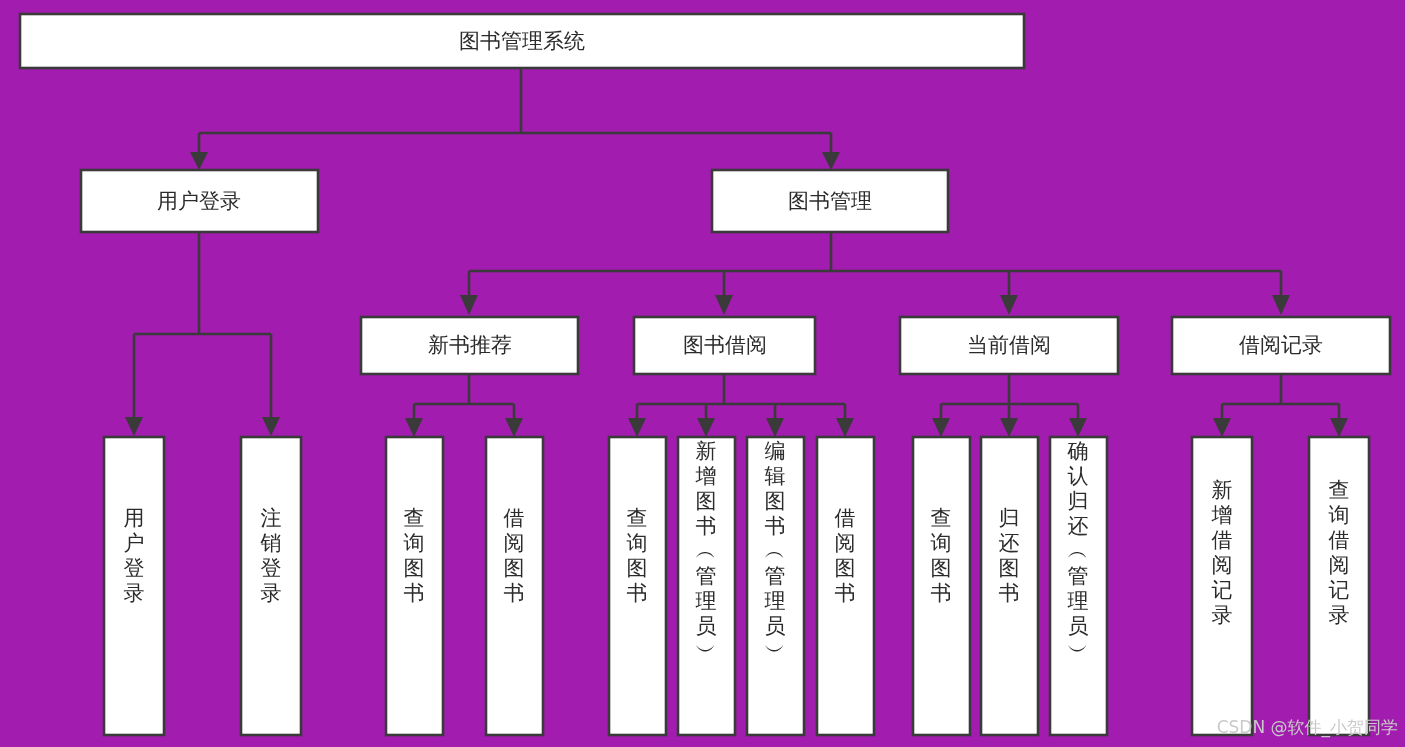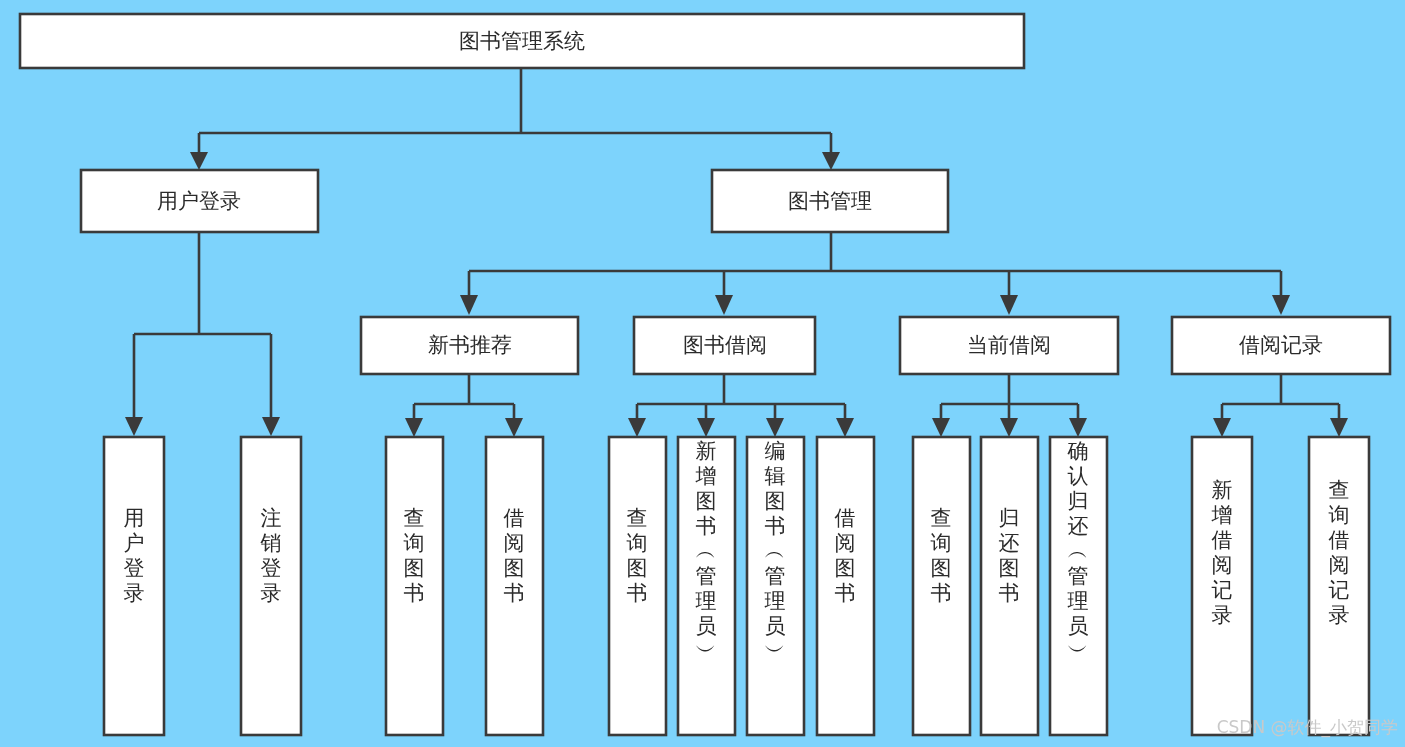--- a/index.html
+++ b/index.html
@@ -7,21 +7,21 @@
     padding: 0;
     background: #ffffff;
   }
   body {
     font-family: "DejaVu Sans", "Liberation Sans", sans-serif;
   }
   #diagram-root {
     position: relative;
     width: 1405px;
     height: 747px;
-    background: #7dd3fc;
+    background: #a21caf;
     overflow: hidden;
   }
   #diagram-svg {
     position: absolute;
     left: 0;
     top: 0;
     width: 1405px;
     height: 747px;
   }
   .node-box {

